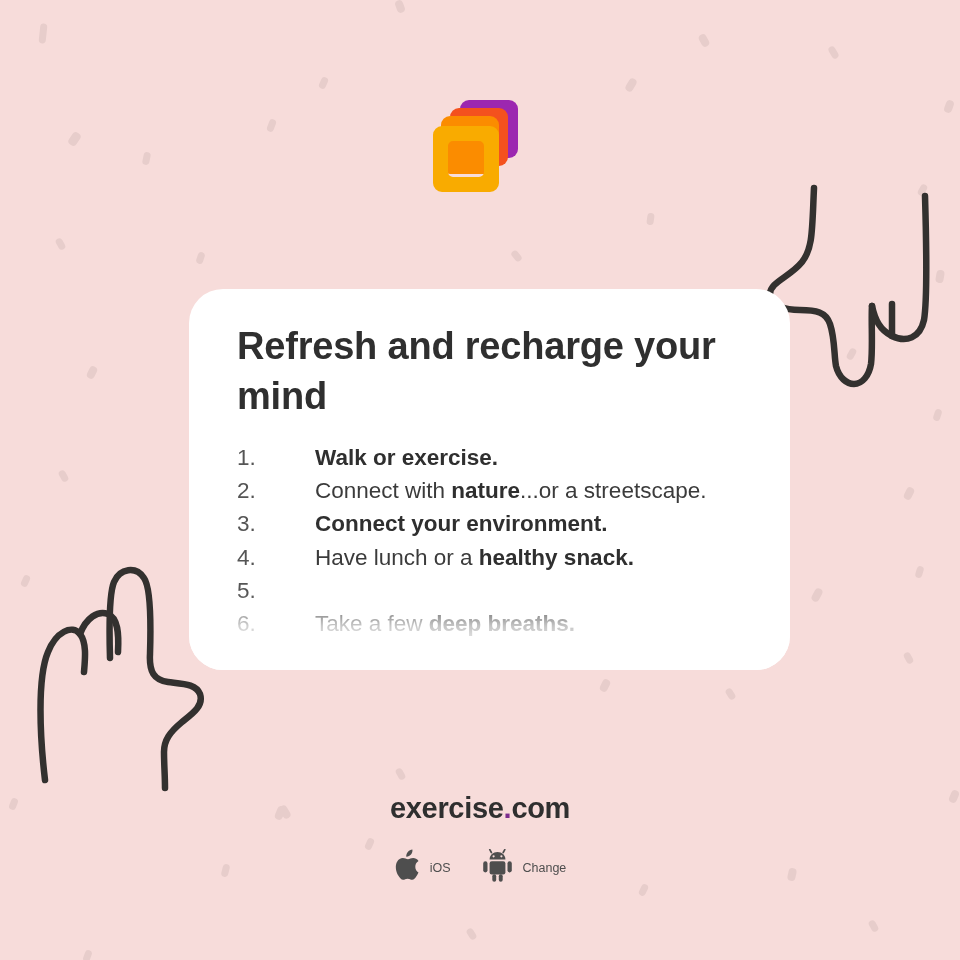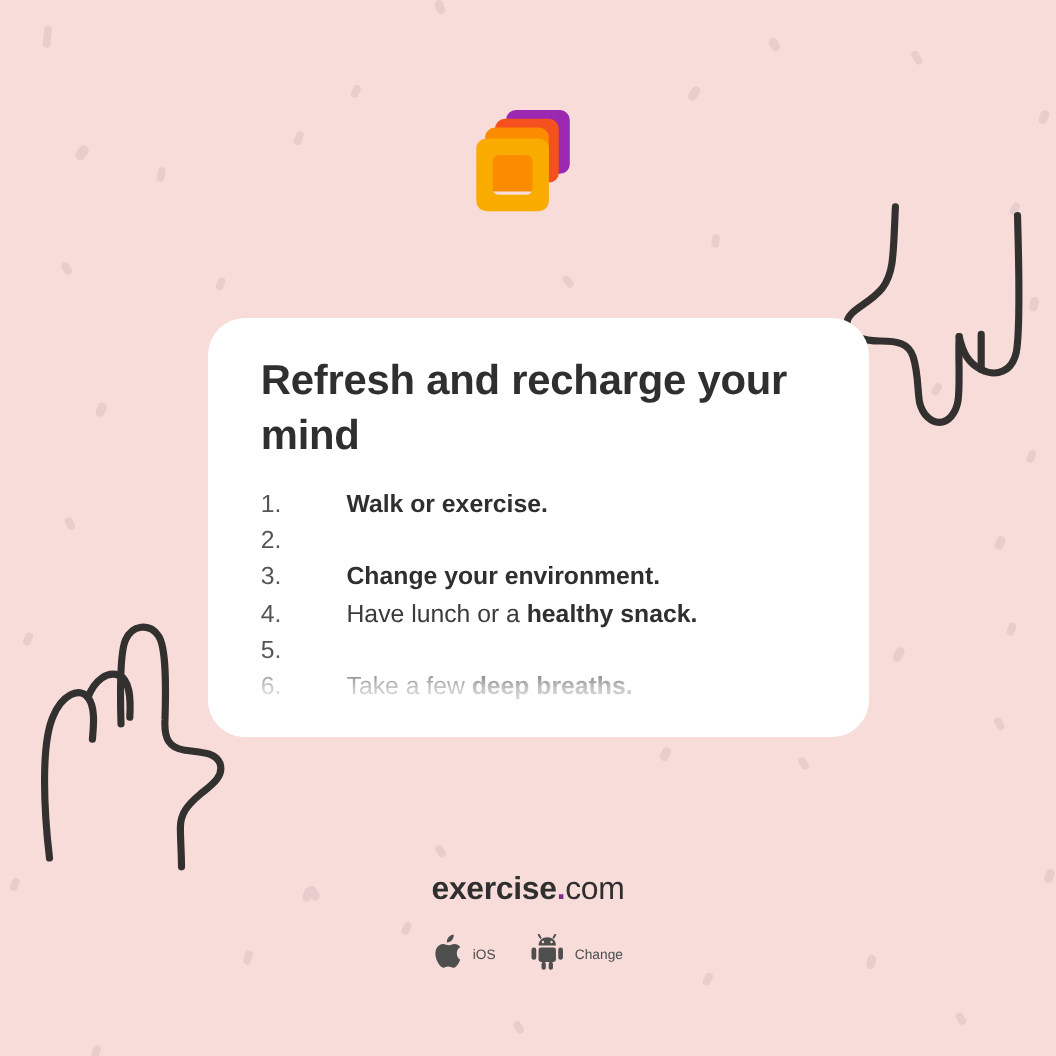--- a/index.html
+++ b/index.html
@@ -124,21 +124,21 @@
     margin: 0;
   }
   #wordmark {
     margin-top: 30px;
     font-size: 29px;
     color: #2f2f2f;
     letter-spacing: -0.3px;
   }
   #wordmark-name { font-weight: bold; }
   #wordmark-dot  { color: #7c2d8e; font-weight: bold; }
-  #wordmark-tld  { font-weight: normal; }
+  #wordmark-tld  { font-weight: bold; }
 
   #store-badges {
     margin-top: 24px;
     display: flex;
     justify-content: center;
     align-items: center;
     gap: 30px;
   }
   .store-badge {
     display: flex;
@@ -227,24 +227,25 @@
   <div id="idea-card">
     <div id="card-inner">
       <h1 id="card-title">Refresh and recharge your mind</h1>
       <ol id="idea-list">
           <li>
             <span class="li-num">1.</span>
             <span class="li-text"><b>Walk or exercise.</b></span>
           </li>
           <li>
             <span class="li-num">2.</span>
+            <span class="li-text"><span>Connect with </span><b>nature</b><span>...or a streetscape.</span></span>
           </li>
           <li>
             <span class="li-num">3.</span>
-            <span class="li-text"><b>Change your environment.</b></span>
+            <span class="li-text"><b>Connect your environment.</b></span>
           </li>
           <li>
             <span class="li-num">4.</span>
             <span class="li-text"><span>Have lunch or a </span><b>healthy snack.</b></span>
           </li>
           <li>
             <span class="li-num">5.</span>
           </li>
           <li>
             <span class="li-num">6.</span>

